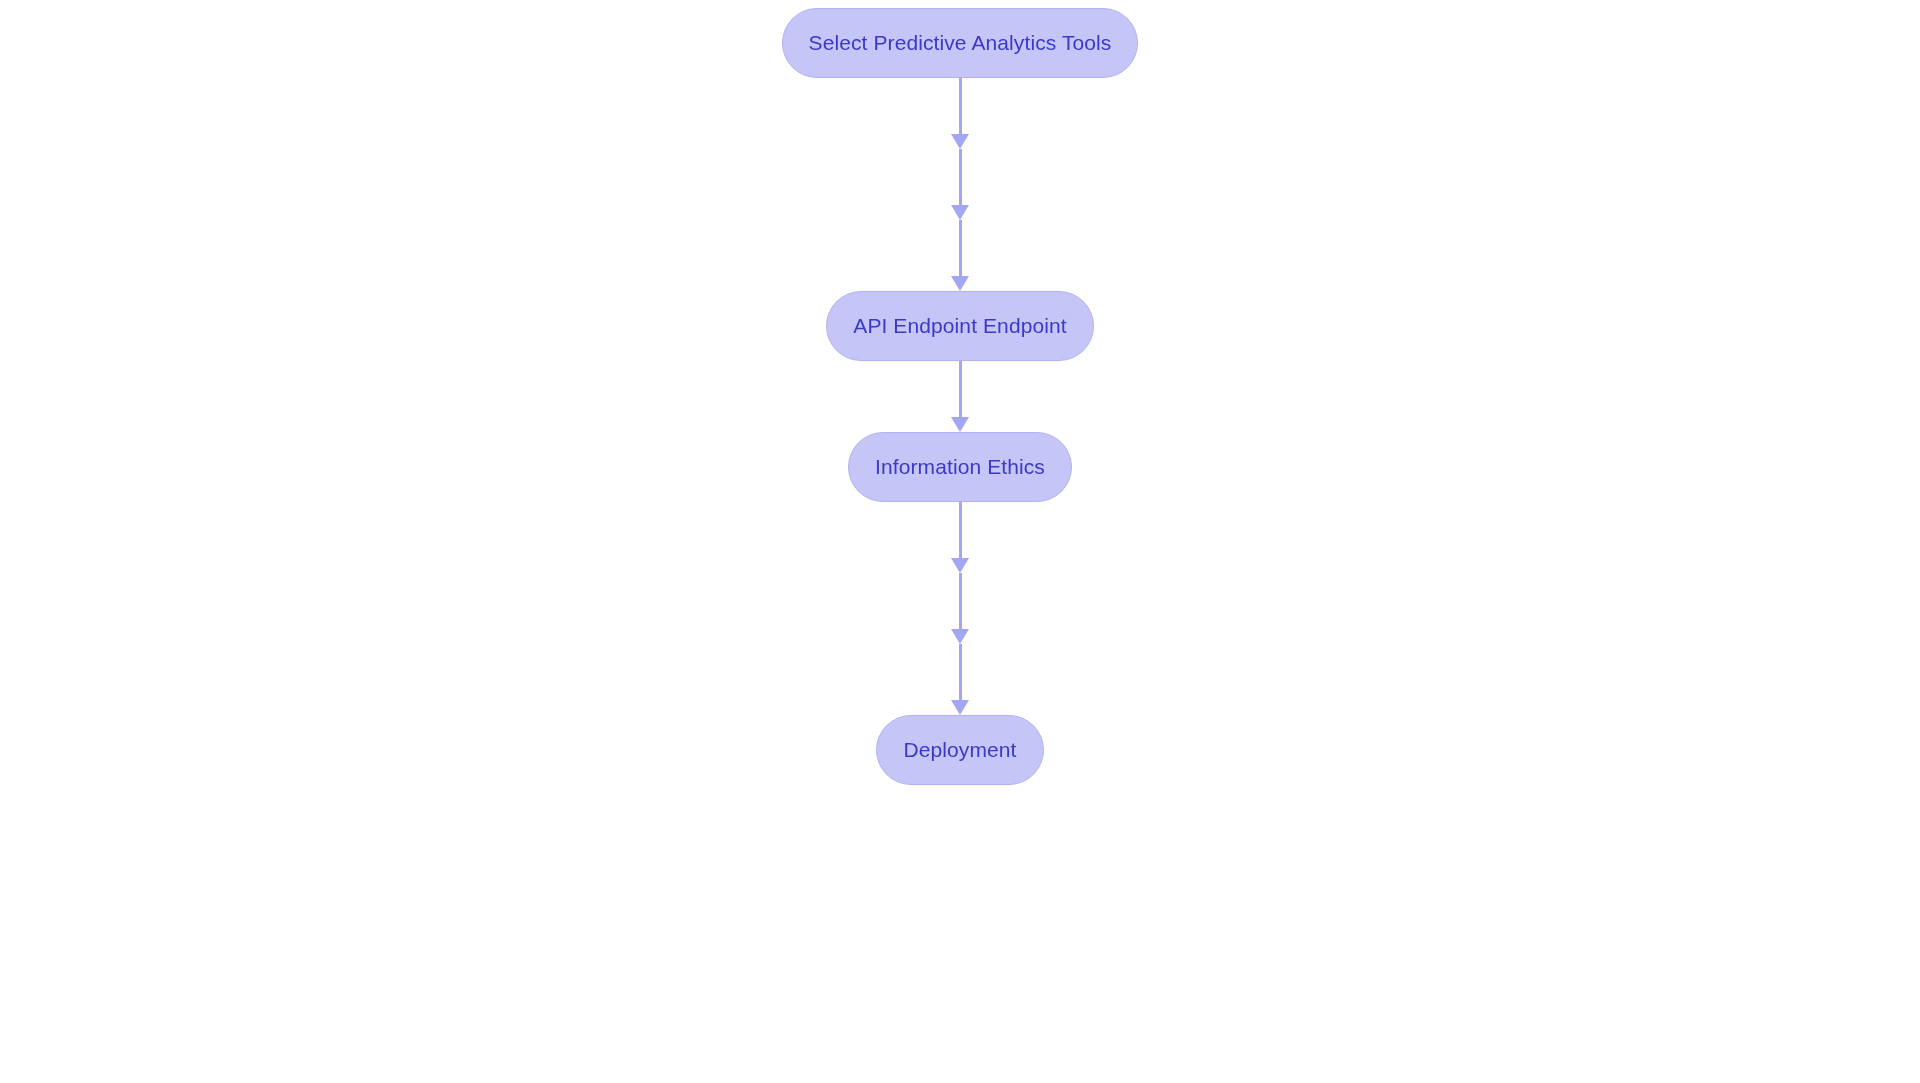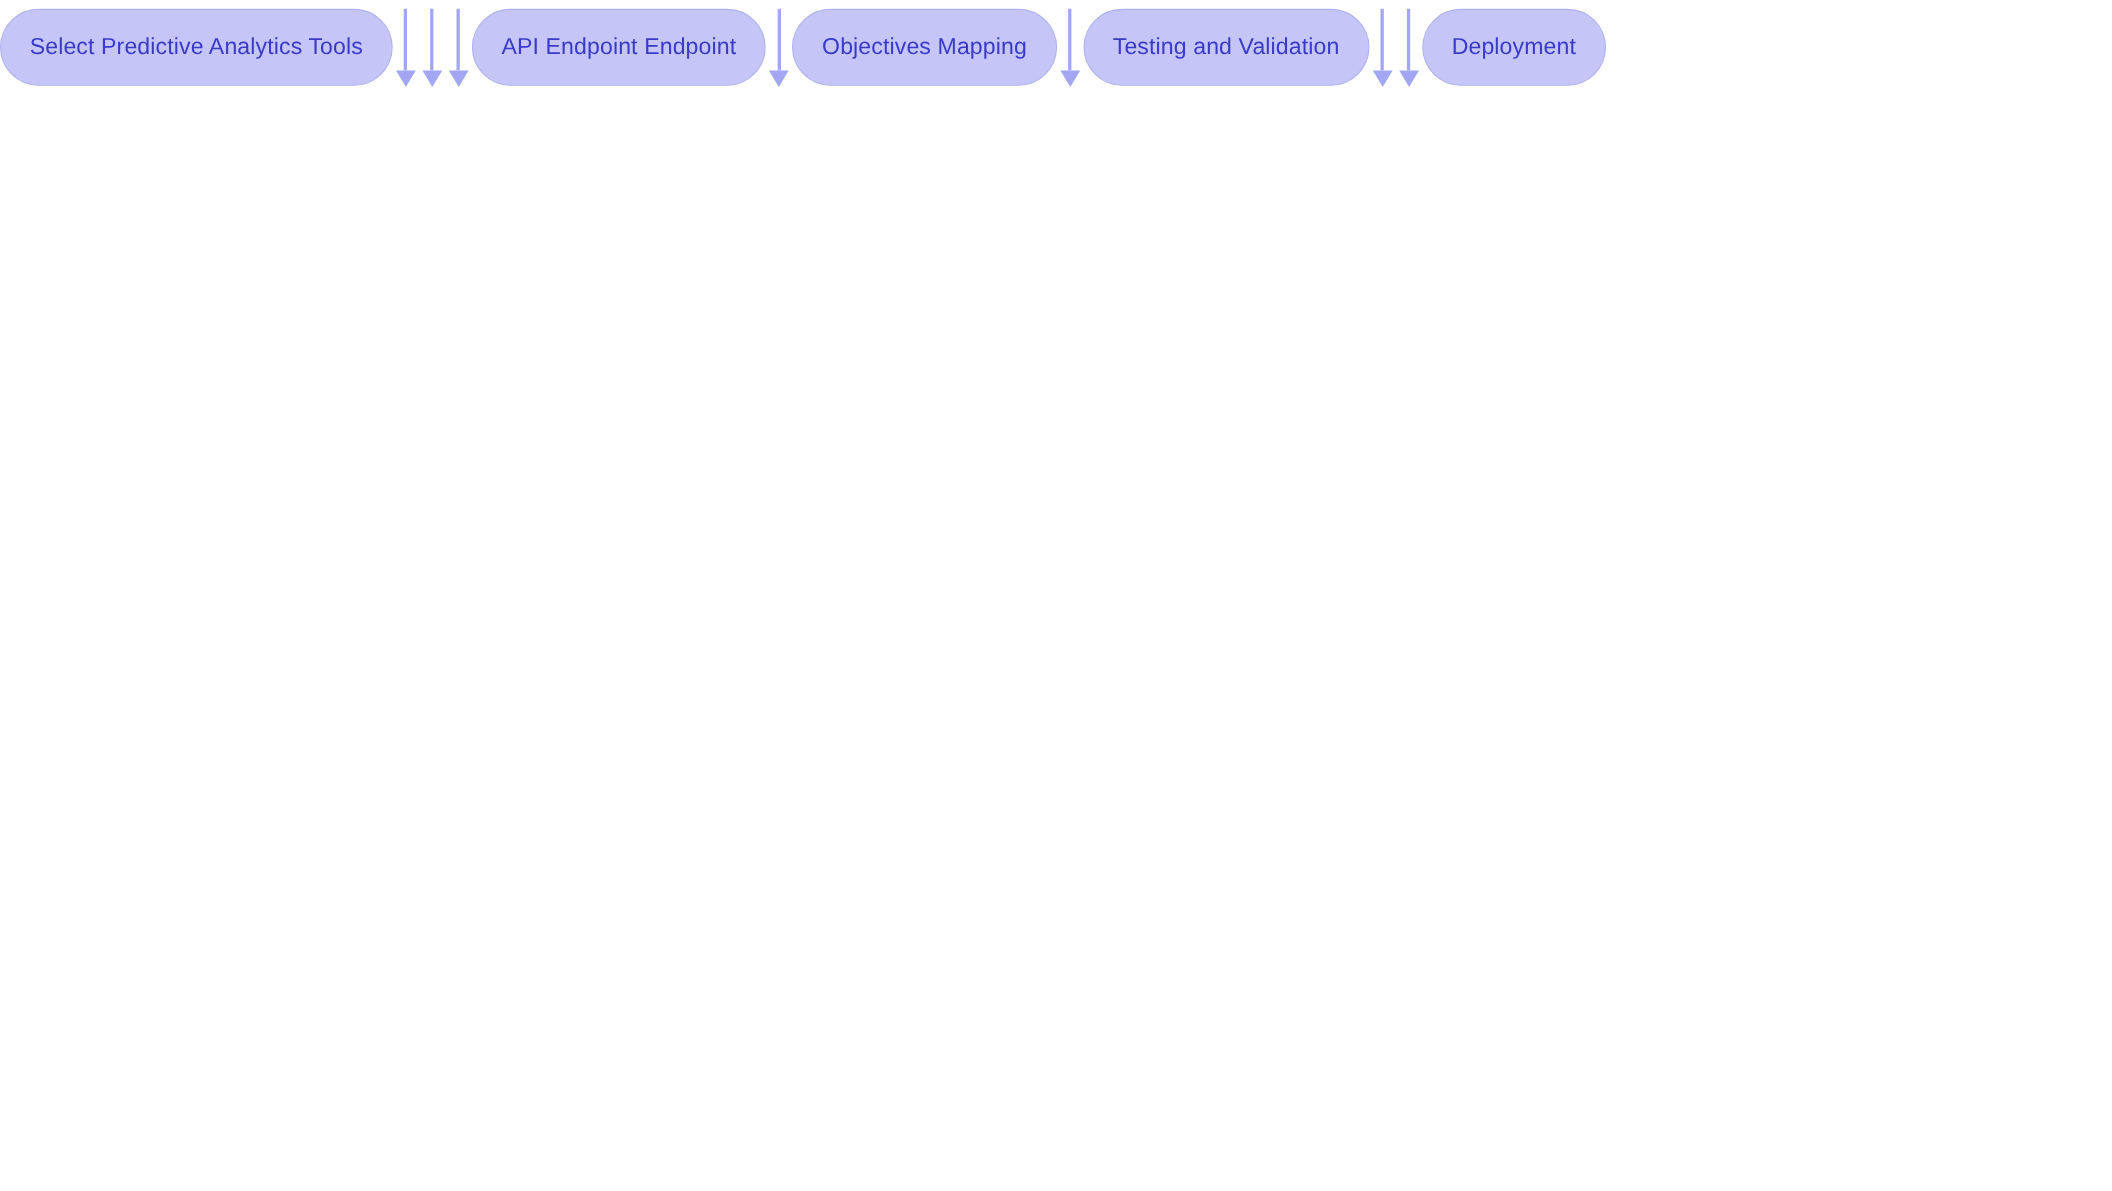--- a/index.html
+++ b/index.html
@@ -20,22 +20,22 @@
     height: 1083px;
     background: #ffffff;
   }
 
   .flow-chain {
     position: absolute;
     left: 0;
     top: 8px;
     width: 1920px;
     display: flex;
-    flex-direction: row;
-    align-items: flex-start;
+    flex-direction: column;
+    align-items: center;
   }
 
   .node {
     box-sizing: border-box;
     height: 70px;
     border-radius: 35px;
     background: #c5c6f7;
     border: 1px solid #b0b2f0;
     color: #3a39c9;
     display: flex;
@@ -99,31 +99,28 @@
     <div class="node">
       <span>API Endpoint Endpoint</span>
     </div>
 
     <div class="connector">
       <div class="line"></div>
       <div class="head"></div>
     </div>
 
     <div class="node">
-      <span>Objectives Mapping</span>
+      <span>Information Ethics</span>
     </div>
 
     <div class="connector">
       <div class="line"></div>
       <div class="head"></div>
     </div>
 
-    <div class="node">
-      <span>Testing and Validation</span>
-    </div>
 
     <div class="connector">
       <div class="line"></div>
       <div class="head"></div>
     </div>
 
 
     <div class="connector">
       <div class="line"></div>
       <div class="head"></div>

